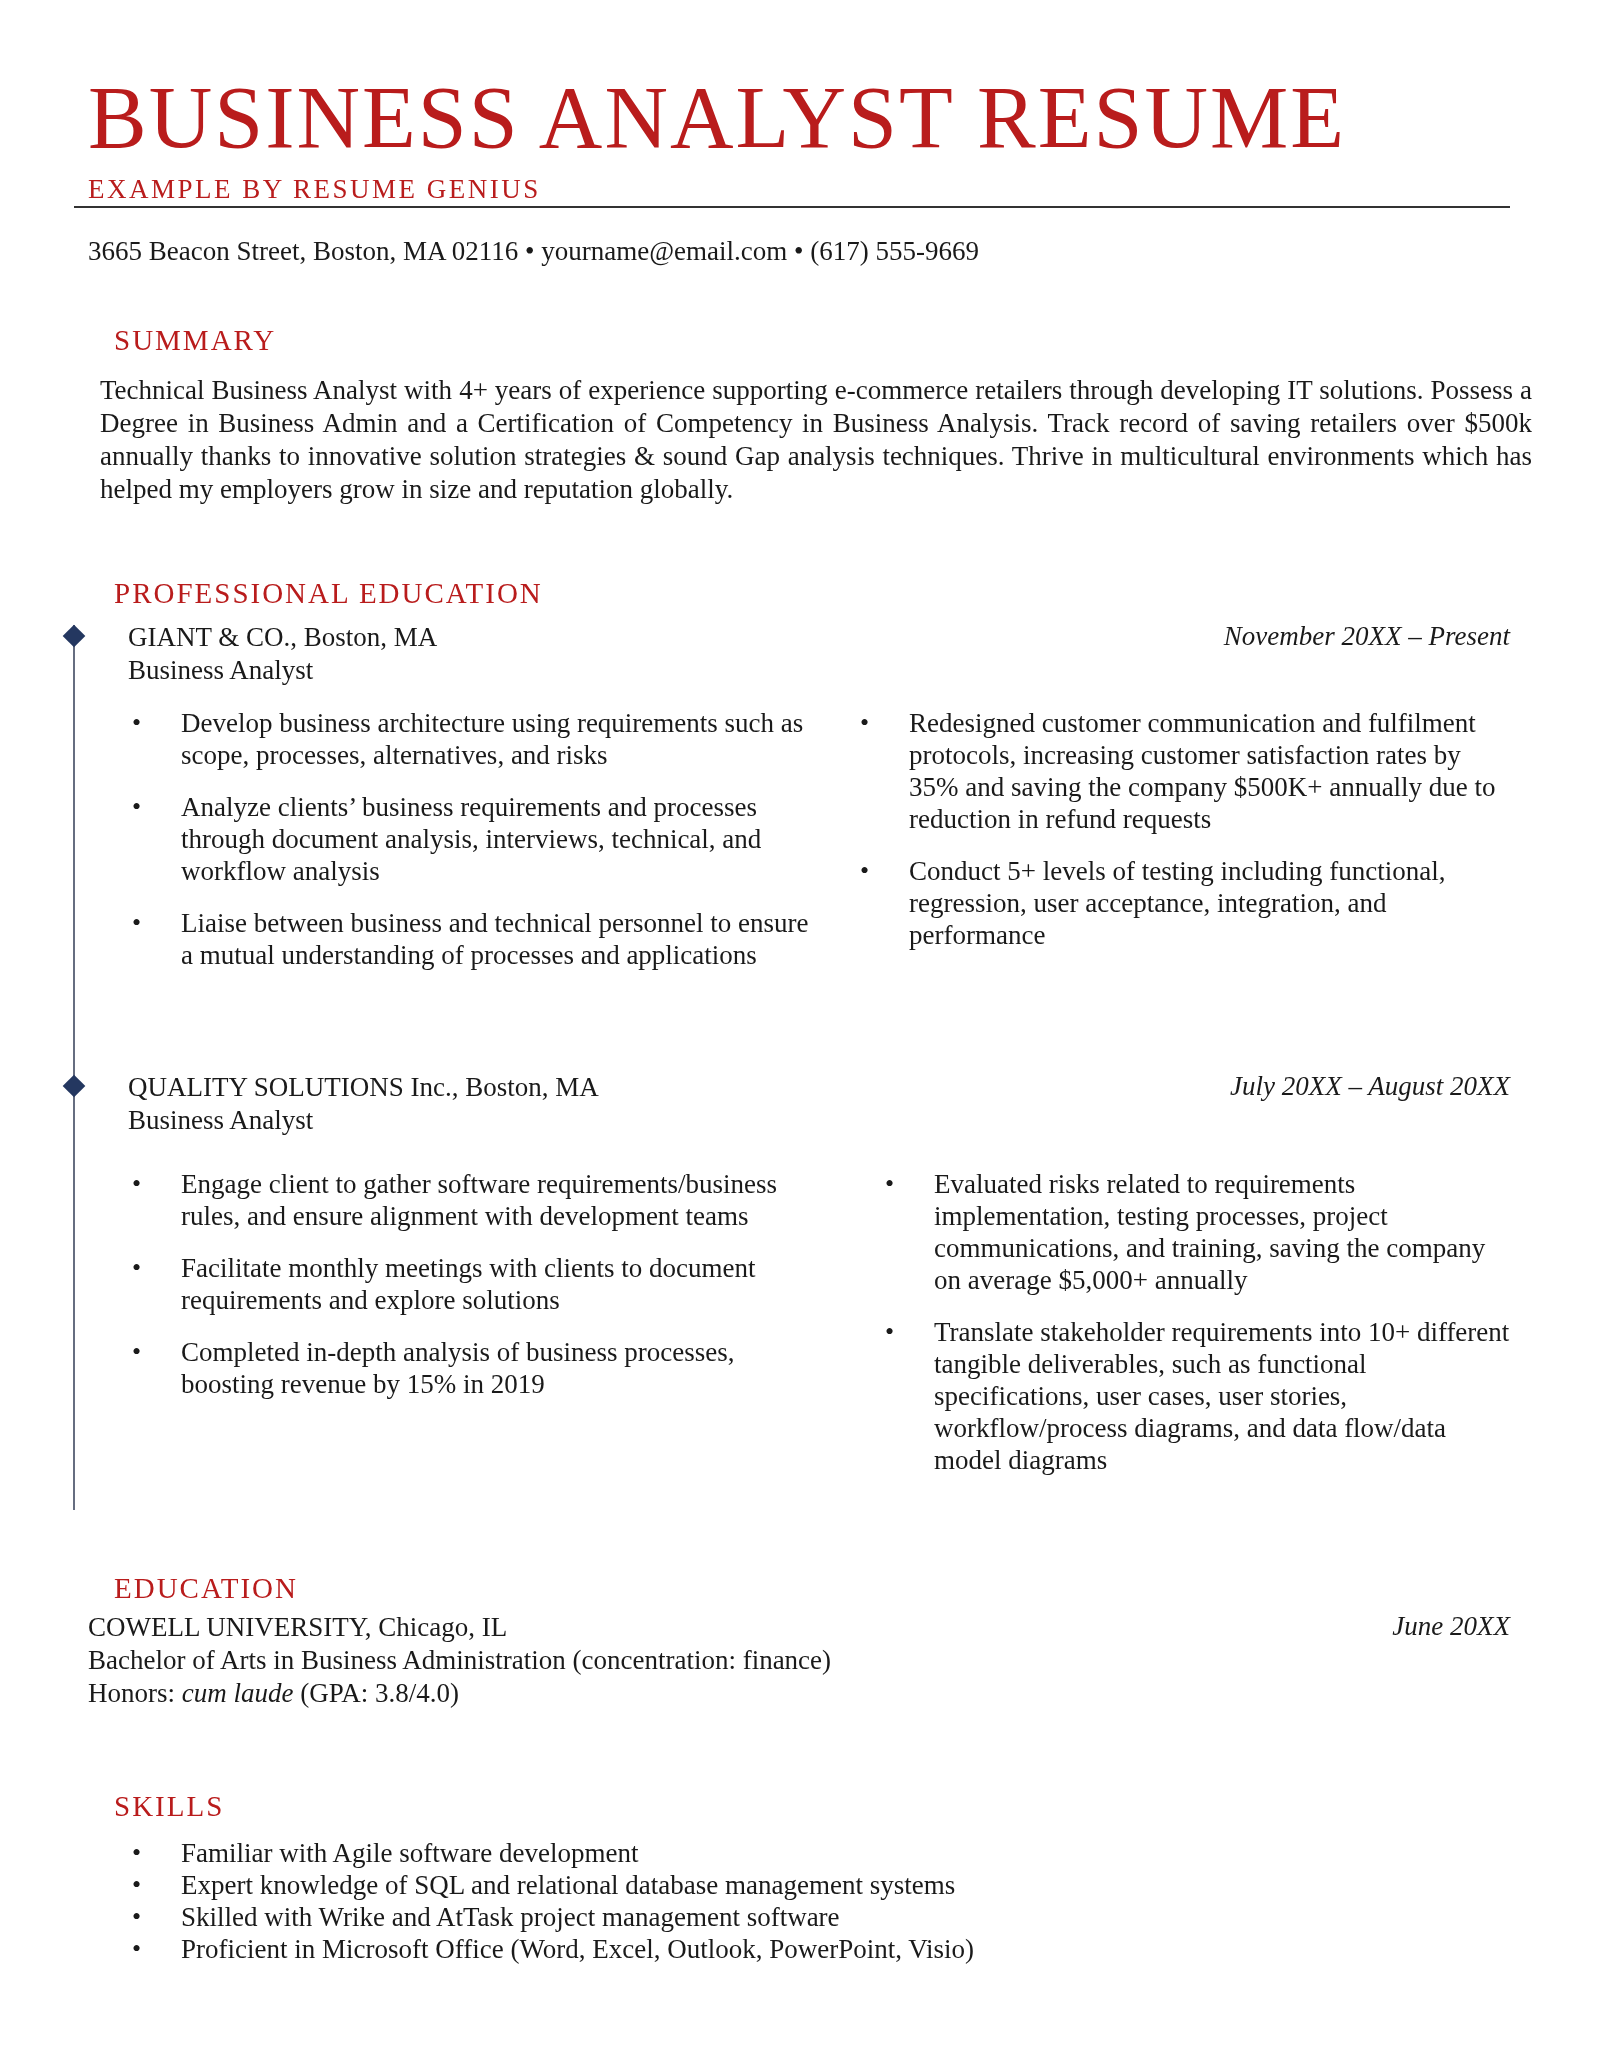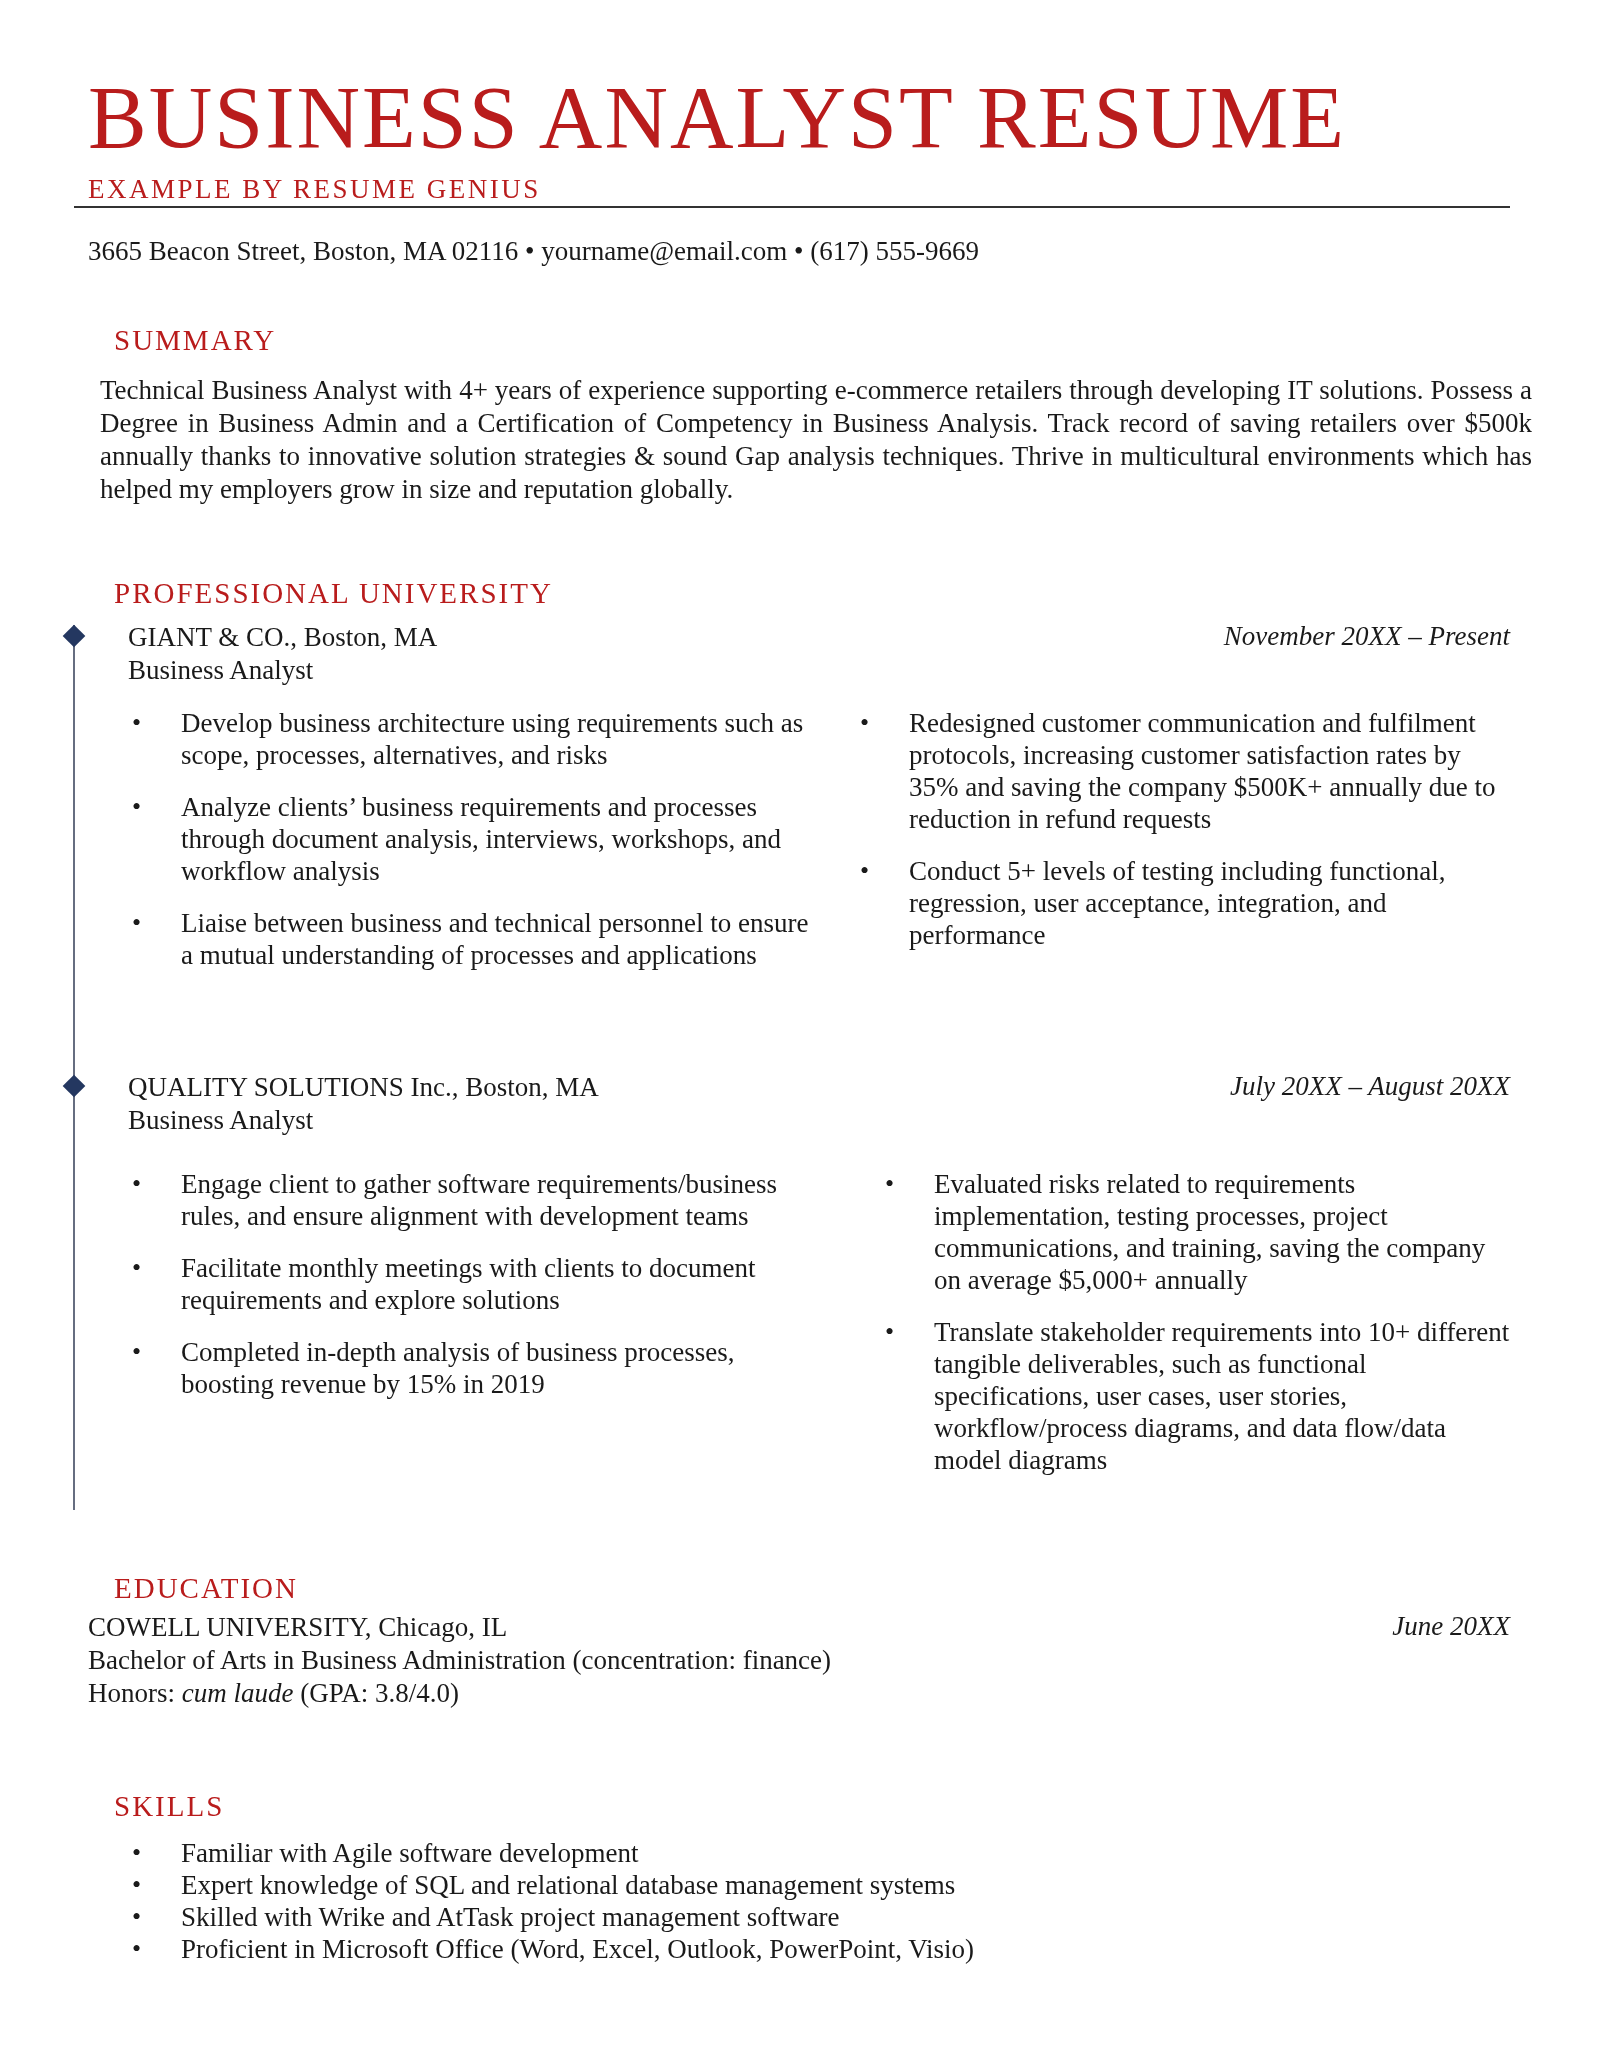--- a/index.html
+++ b/index.html
@@ -27,32 +27,32 @@
 <body>
 
 <h1 id="title" class="navy">BUSINESS ANALYST RESUME</h1>
 <div id="subtitle" class="navy">EXAMPLE BY RESUME GENIUS</div>
 <div id="rule"></div>
 <div id="contact">3665 Beacon Street, Boston, MA 02116 • yourname@email.com • (617) 555-9669</div>
 
 <h2 class="section-h navy" style="top:312px">SUMMARY</h2>
 <div class="para" style="top:374px">Technical Business Analyst with 4+ years of experience supporting e-commerce retailers through developing IT solutions. Possess a Degree in Business Admin and a Certification of Competency in Business Analysis. Track record of saving retailers over $500k annually thanks to innovative solution strategies &amp; sound Gap analysis techniques. Thrive in multicultural environments which has helped my employers grow in size and reputation globally.</div>
 
-<h2 class="section-h navy" style="top:565px">PROFESSIONAL UNIVERSITY</h2>
+<h2 class="section-h navy" style="top:565px">PROFESSIONAL EDUCATION</h2>
 <div id="timeline"></div>
 
 <div class="diamond" style="left:66px; top:628px"></div>
 <div class="job-head" style="top:621px">
   <div>GIANT &amp; CO., Boston, MA</div>
   <div>Business Analyst</div>
 </div>
 <div class="job-date" style="top:621px">November 20XX – Present</div>
 <ul class="bl" style="left:124px; top:707px; width:690px">
   <li>Develop business architecture using requirements such as scope, processes, alternatives, and risks</li>
-  <li>Analyze clients’ business requirements and processes through document analysis, interviews, workshops, and workflow analysis</li>
+  <li>Analyze clients’ business requirements and processes through document analysis, interviews, technical, and workflow analysis</li>
   <li>Liaise between business and technical personnel to ensure a mutual understanding of processes and applications</li>
 </ul>
 <ul class="bl" style="left:852px; top:707px; width:660px">
   <li>Redesigned customer communication and fulfilment protocols, increasing customer satisfaction rates by 35% and saving the company $500K+ annually due to reduction in refund requests</li>
   <li>Conduct 5+ levels of testing including functional, regression, user acceptance, integration, and performance</li>
 </ul>
 
 <div class="diamond" style="left:66px; top:1078px"></div>
 <div class="job-head" style="top:1071px">
   <div>QUALITY SOLUTIONS Inc., Boston, MA</div>

